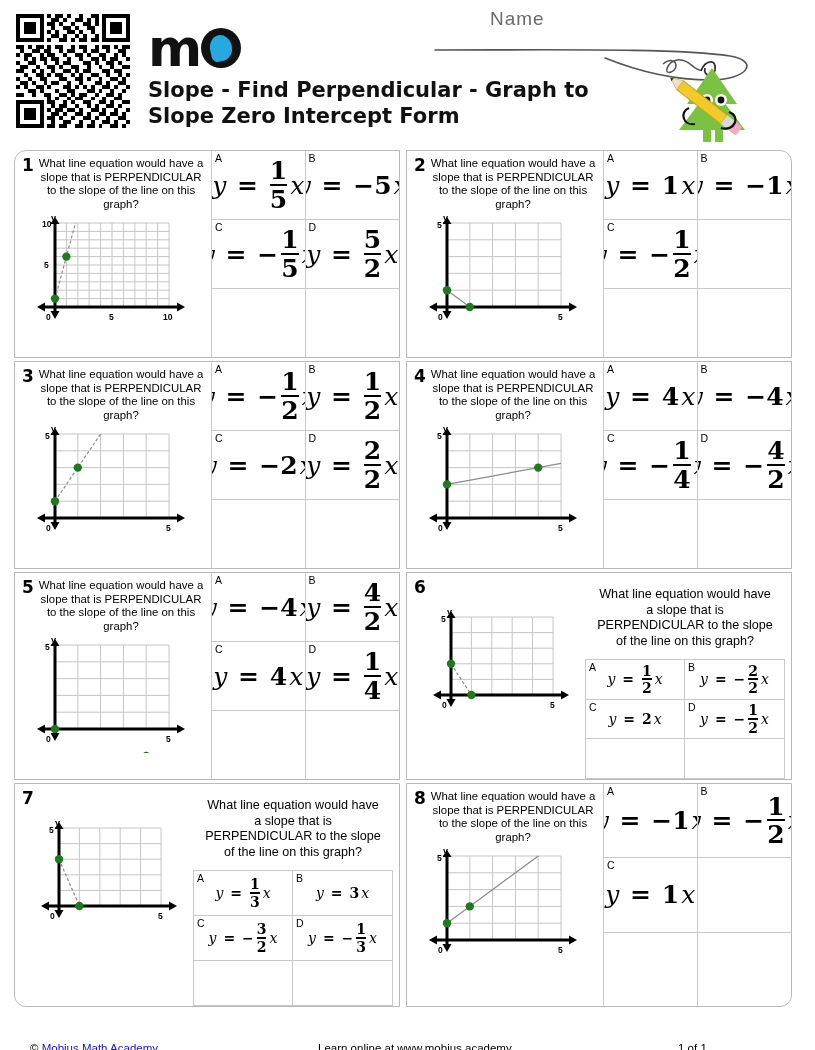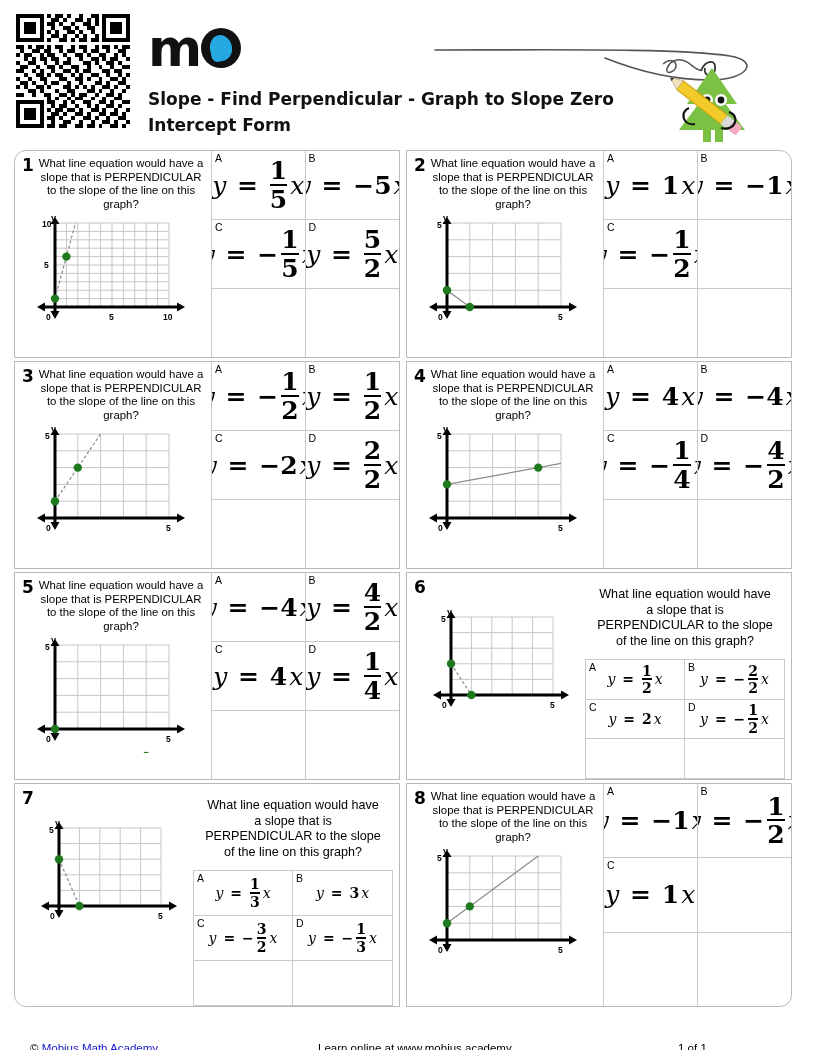--- a/index.html
+++ b/index.html
@@ -27,23 +27,23 @@
     display: inline-block; width: 40px; height: 40px; border-radius: 50%;
     position: relative; vertical-align: -4px; margin: 0 1px;
     background: #111;
   }
   .logo-o::after {
     content: ""; position: absolute; left: 9px; top: 7px;
     width: 22px; height: 26px; border-radius: 50% 50% 50% 6px;
     background: #26a9e0; transform: rotate(-12deg);
   }
   .worksheet-title {
-    margin-top: 10px;
+    margin-top: 1px;
     font-family: "DejaVu Sans", sans-serif;
-    font-weight: bold; font-size: 17px; line-height: 26px;
+    font-weight: bold; font-size: 21px; line-height: 26px;
     color: #111; max-width: 470px;
   }
   .name-area { position: absolute; left: 450px; top: 8px; width: 320px; }
   .name-label {
     font-family: "Liberation Sans", sans-serif;
     font-size: 19px; color: #6b6b6b; letter-spacing: 1px;
     margin-left: 40px;
   }
   .name-swoosh { position: absolute; left: -20px; top: 20px; }
   .mascot { position: absolute; left: 655px; top: 42px; }
@@ -384,20 +384,21 @@
 
     <div class="brand">
       <div class="logo-row">
         <span class="logo-text">m</span>
         <span class="logo-o"></span>
       </div>
       <div class="worksheet-title">Slope - Find Perpendicular - Graph to Slope Zero Intercept Form</div>
     </div>
 
     <div class="name-area">
+      <div class="name-label">Name</div>
       <div class="name-swoosh">
         <svg width="340" height="70" viewBox="0 0 340 70">
           <path d="M5 22 C 120 22, 250 20, 300 28 C 330 33, 318 52, 280 52 C 240 52, 200 40, 175 30" fill="none" stroke="#555" stroke-width="1.6" stroke-linecap="round"></path>
         </svg>
       </div>
     </div>
 
     <div class="mascot">
       <svg width="110" height="102" viewBox="0 0 110 102">
 

